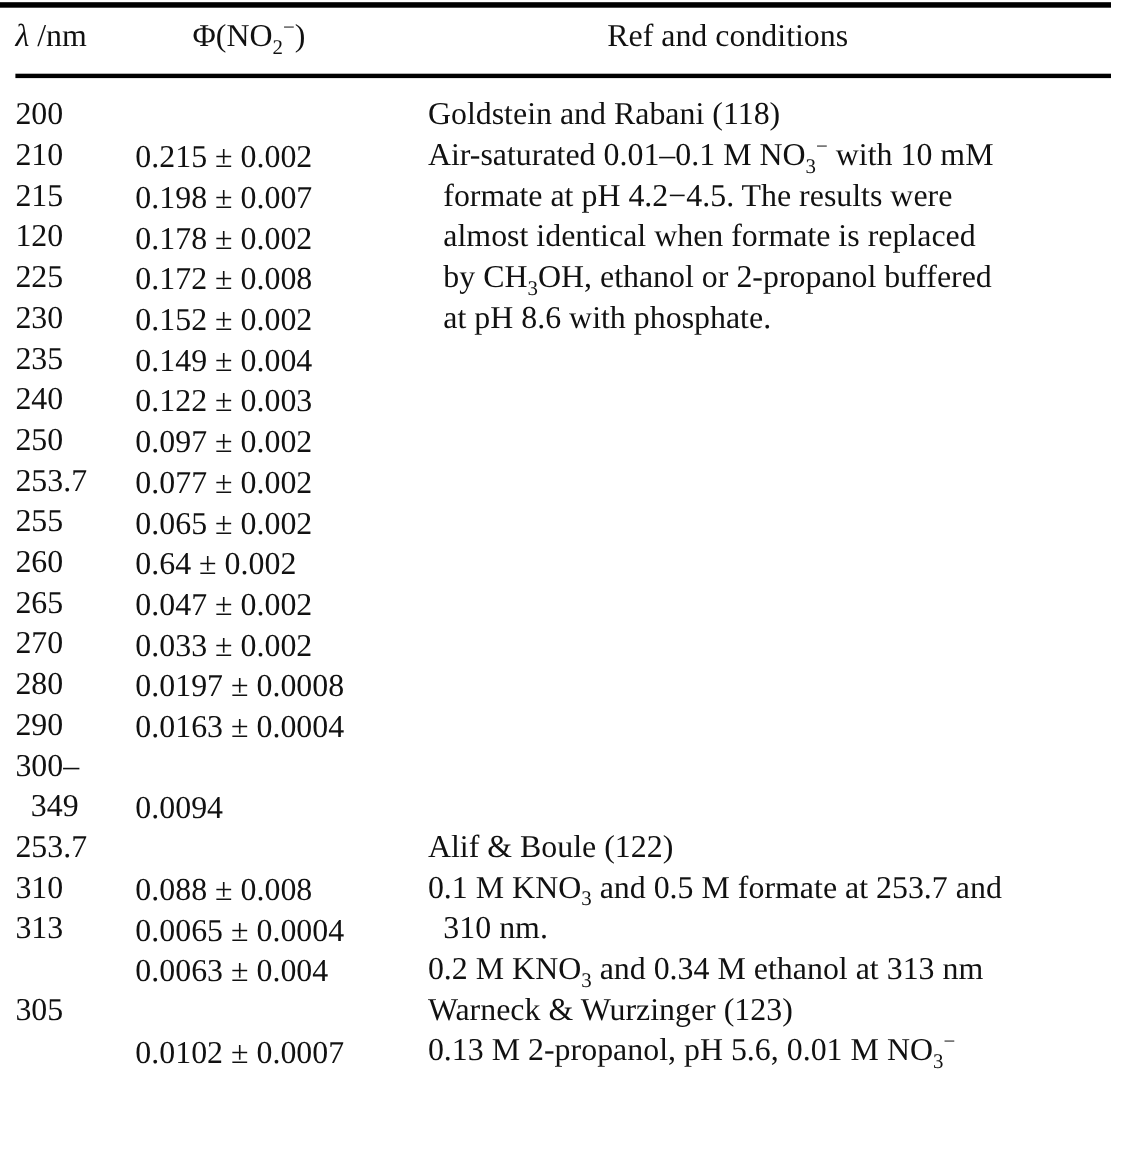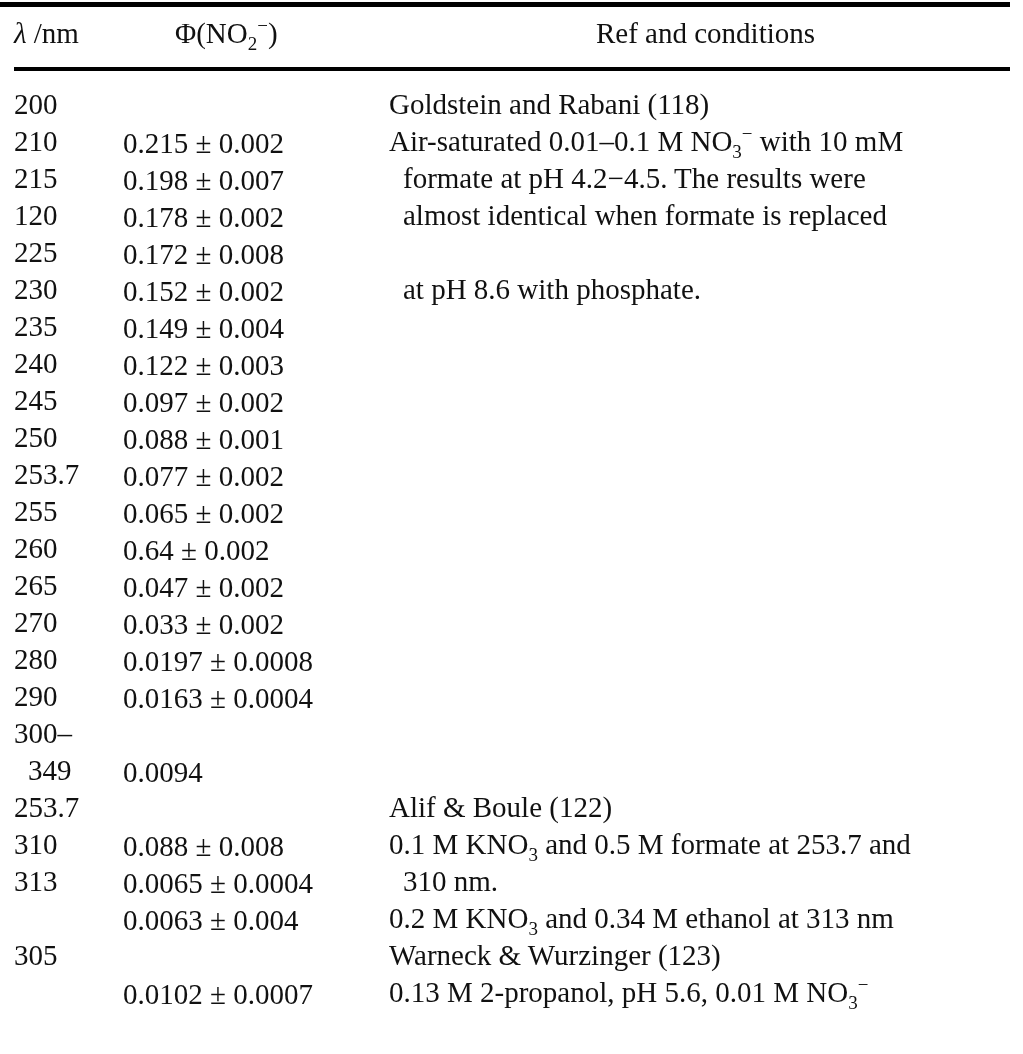--- a/index.html
+++ b/index.html
@@ -33,21 +33,21 @@
     }
     .hdr {
       position: absolute;
       top: 14px;
       font-size: 29px;
       line-height: 38px;
       white-space: nowrap;
     }
     .hdr-lambda { left: 14px; }
     .hdr-phi { left: 175px; }
-    .hdr-ref { left: 596px; }
+    .hdr-ref { left: 552px; }
     .lam-sym { font-style: italic; }
     sub, sup {
       font-size: 19px;
       line-height: 0;
       position: relative;
       vertical-align: baseline;
     }
     sub { top: 7px; }
     sup { top: -11px; }
 
@@ -114,42 +114,39 @@
 
   <div class="row">
     <span class="c-lam">120</span>
     <span class="c-phi">0.172 ± 0.008</span>
     <span class="c-ref indent">almost identical when formate is replaced</span>
   </div>
 
   <div class="row">
     <span class="c-lam">225</span>
     <span class="c-phi">0.152 ± 0.002</span>
+    <span class="c-ref indent"><span>by CH</span><sub>3</sub><span>OH, ethanol or 2-propanol buffered</span></span>
   </div>
 
   <div class="row">
     <span class="c-lam">230</span>
     <span class="c-phi">0.149 ± 0.004</span>
     <span class="c-ref indent">at pH 8.6 with phosphate.</span>
   </div>
 
   <div class="row">
     <span class="c-lam">235</span>
     <span class="c-phi">0.122 ± 0.003</span>
   </div>
 
   <div class="row">
     <span class="c-lam">240</span>
     <span class="c-phi">0.097 ± 0.002</span>
   </div>
 
-  <div class="row">
-    <span class="c-lam">245</span>
-    <span class="c-phi">0.088 ± 0.001</span>
-  </div>
 
   <div class="row">
     <span class="c-lam">250</span>
     <span class="c-phi">0.077 ± 0.002</span>
   </div>
 
   <div class="row">
     <span class="c-lam">253.7</span>
     <span class="c-phi">0.065 ± 0.002</span>
   </div>

